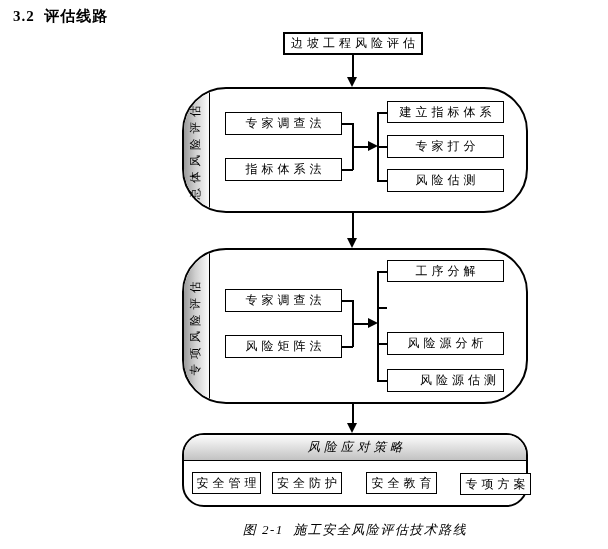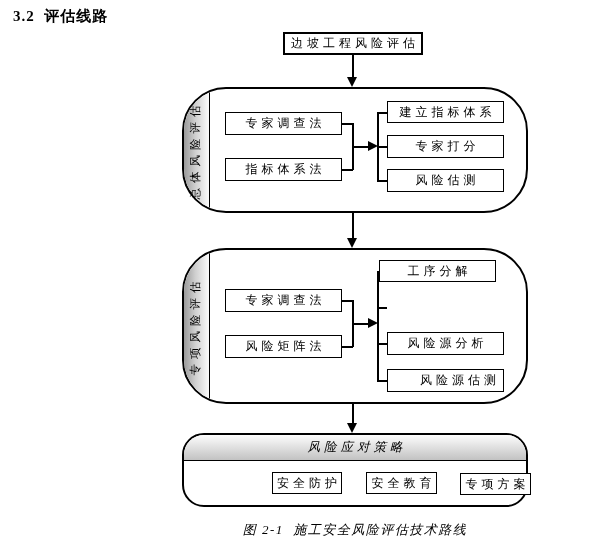--- a/index.html
+++ b/index.html
@@ -107,30 +107,31 @@
   <div class="hline" style="left:342px;top:346px;width:11px;"></div>
   <div class="vline" style="left:352px;top:300px;height:47px;"></div>
   <div class="hline" style="left:352px;top:323px;width:17px;"></div>
   <div class="arrow-right" style="left:368px;top:318px;"></div>
   <div class="vline" style="left:377px;top:271px;height:110px;"></div>
   <div class="hline" style="left:377px;top:271px;width:10px;"></div>
   <div class="hline" style="left:377px;top:307px;width:10px;"></div>
   <div class="hline" style="left:377px;top:343px;width:10px;"></div>
   <div class="hline" style="left:377px;top:380px;width:10px;"></div>
 
-  <div class="box" style="left:379px;top:260px;width:117px;height:22px;">工序分解</div>
+  <div class="box" style="left:387px;top:260px;width:117px;height:22px;">工序分解</div>
   <div class="box" style="left:387px;top:332px;width:117px;height:23px;">风险源分析</div>
   <div class="box" style="left:387px;top:369px;width:117px;height:23px;padding-left:25px;">风险源估测</div>
 
   <div class="vline" style="left:352px;top:404px;height:21px;"></div>
   <div class="arrow-down" style="left:347px;top:423px;"></div>
 
   <div class="container strategy" style="left:182px;top:433px;width:346px;height:74px;">
     <div class="band">风险应对策略</div>
   </div>
 
+  <div class="box" style="left:192px;top:472px;width:69px;height:22px;">安全管理</div>
   <div class="box" style="left:272px;top:472px;width:70px;height:22px;">安全防护</div>
   <div class="box" style="left:366px;top:472px;width:71px;height:22px;">安全教育</div>
   <div class="box" style="left:460px;top:473px;width:71px;height:22px;">专项方案</div>
 
   <div class="caption">图 2-1  施工安全风险评估技术路线</div>
 
 </div>
 
 </body></html>

